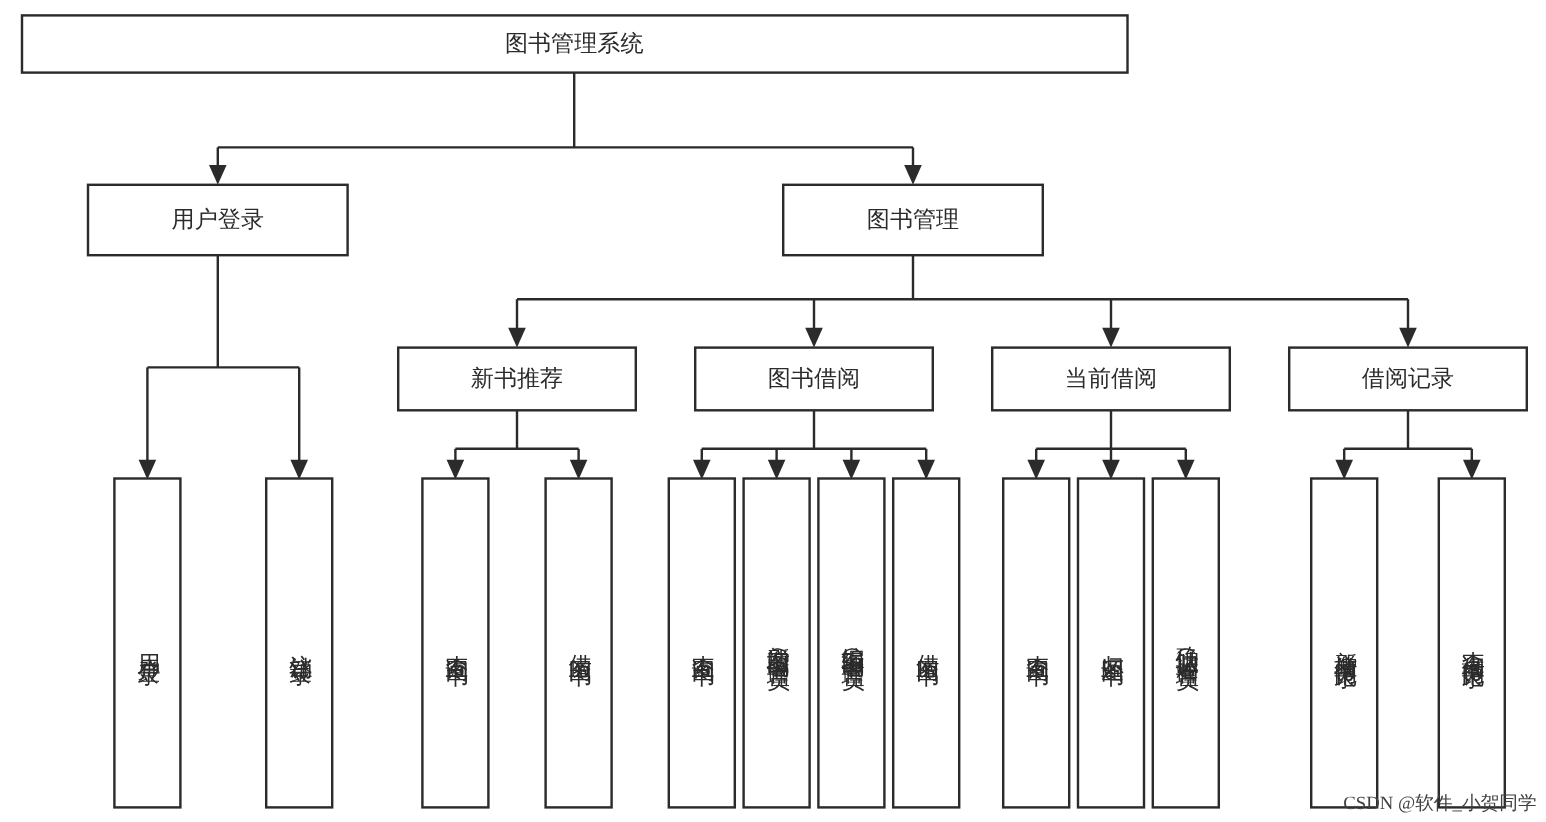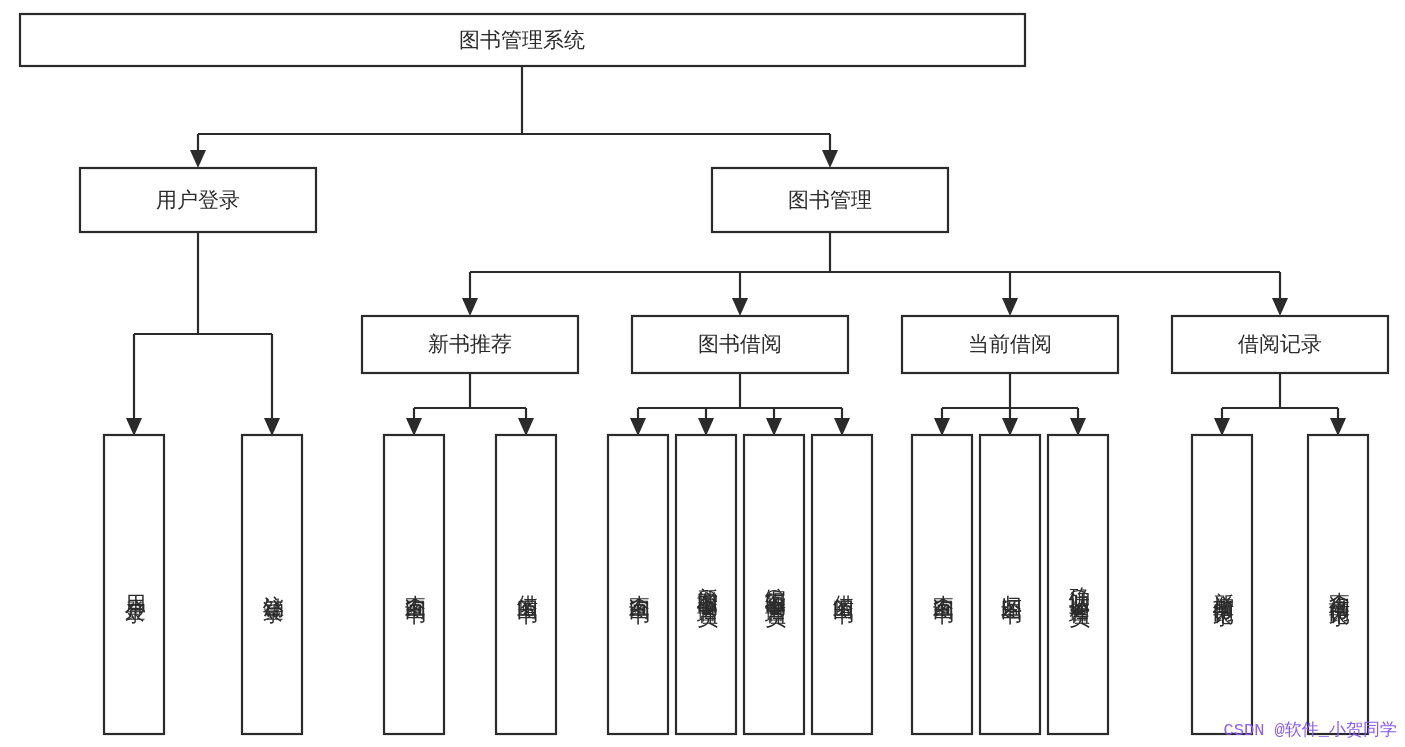--- a/index.html
+++ b/index.html
@@ -18,22 +18,22 @@
   }
   .leaf-label{
     font-family:"Liberation Sans","DejaVu Sans",sans-serif;
     font-size:21px;fill:#2b2b2b;
     text-anchor:middle;dominant-baseline:middle;
     writing-mode:vertical-rl;
     letter-spacing:3px;
   }
   .watermark{
     position:absolute;right:8px;bottom:6px;
-    font-family:Liberation Mono, monospace;
-    font-size:17px;color:#8b5cf6;white-space:nowrap;
+    font-family:Liberation Serif, serif;
+    font-size:17px;color:#404040;white-space:nowrap;
     pointer-events:none;user-select:none;
   }
 </style>
 </head>
 <body>
 
 <svg id="diagram" viewBox="0 0 1405 747" xmlns="http://www.w3.org/2000/svg">
 
   <g>
 

